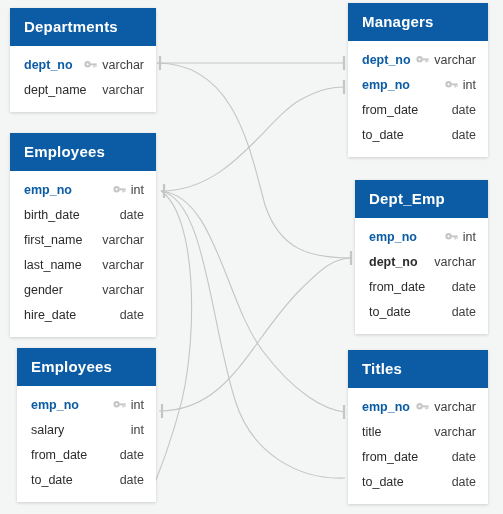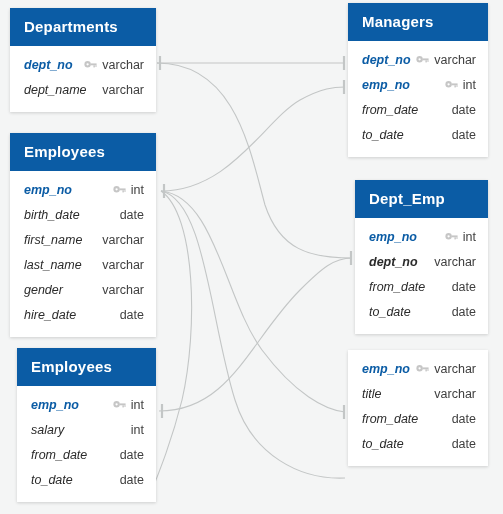--- a/index.html
+++ b/index.html
@@ -30,21 +30,21 @@
   }
   .table-body{padding:6px 0 10px 0;}
   .row{
     height:25px;
     display:flex;
     align-items:center;
     padding:0 12px 0 14px;
     font-size:12.5px;
     white-space:nowrap;
   }
-  .col-name{color:#2b2b2b;flex:0 0 auto;font-style:italic;}
+  .col-name{color:#2b2b2b;flex:0 0 auto;}
   .row.pk .col-name{font-weight:bold;color:#0b5ca5;}
   .row.fkbold .col-name{font-weight:bold;color:#2b2b2b;}
   .spacer{flex:1 1 auto;}
   .key-icon{
     flex:0 0 auto;
     margin-right:5px;
     display:inline-flex;
     align-items:center;
     opacity:.85;
   }
@@ -258,20 +258,21 @@
             <span class="col-type">date</span>
           </div>
           <div class="row">
             <span class="col-name">to_date</span>
             <span class="spacer"></span>
             <span class="col-type">date</span>
           </div>
         </div>
       </div>
       <div class="table" style="left: 348px; top: 350px; width: 140px;">
+        <div class="table-header">Titles</div>
         <div class="table-body">
           <div class="row pk">
             <span class="col-name">emp_no</span>
             <span class="spacer"></span>
             <span class="key-icon">
               <svg width="13" height="11" viewBox="0 0 13 11">
                 <circle cx="3.6" cy="5.3" r="3.2" fill="#bdbdbd"></circle>
                 <circle cx="3.6" cy="5.3" r="1.15" fill="#ffffff"></circle>
                 <rect x="6.4" y="4.4" width="6.2" height="1.9" fill="#bdbdbd"></rect>
                 <rect x="9.4" y="6.3" width="1.5" height="2.1" fill="#bdbdbd"></rect>

